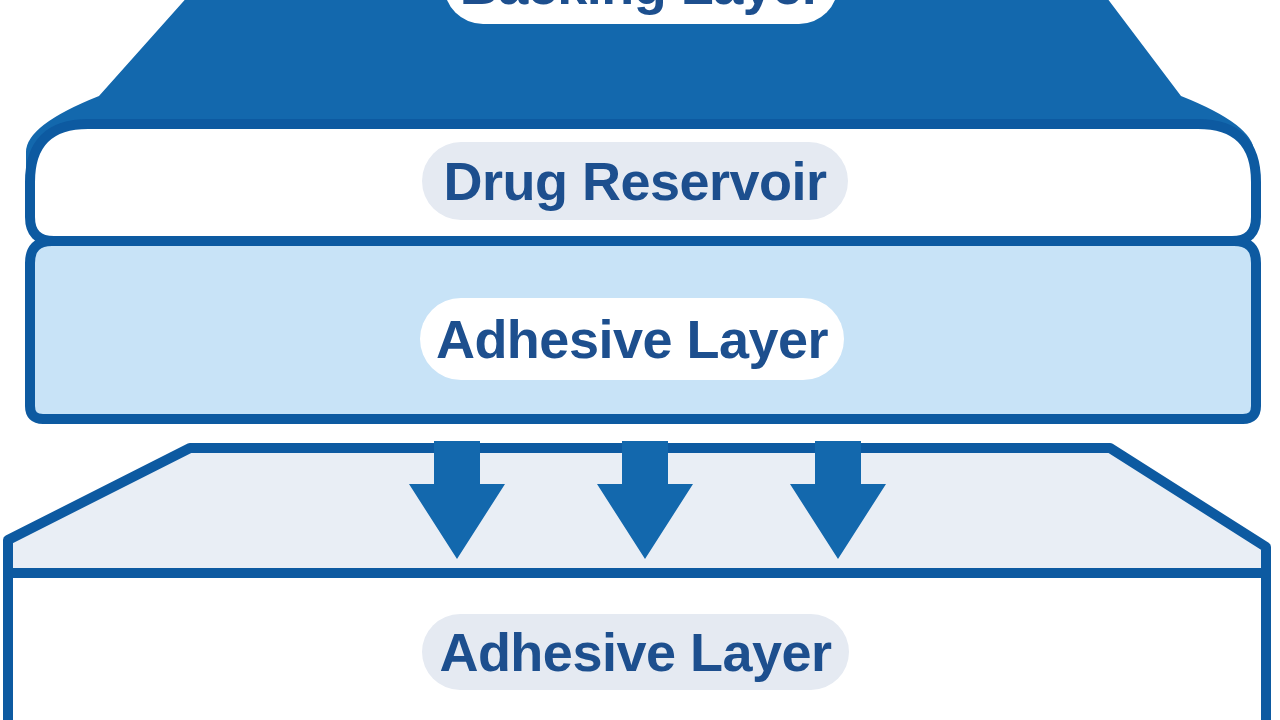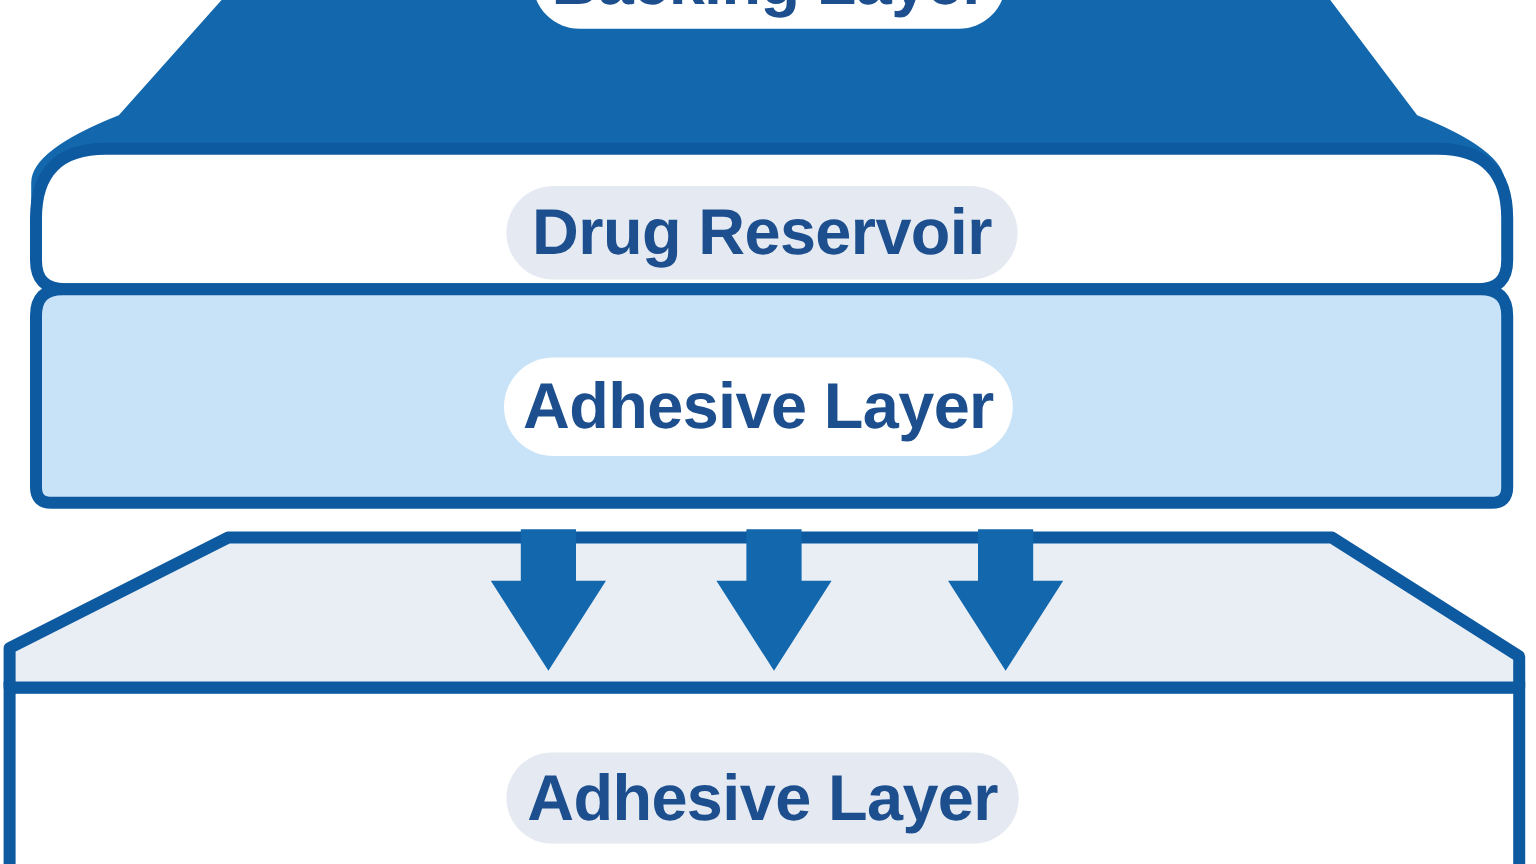--- a/index.html
+++ b/index.html
@@ -16,21 +16,21 @@
   .topface-fill{fill:var(--pale-blue-gray,#e9eef5);}
   .frontface-fill{fill:var(--white,#ffffff);}
   .arrow-fill{fill:var(--primary-blue,#1368ad);}
   
   .pill{
     position:absolute;display:flex;align-items:center;justify-content:center;
     border-radius:999px;
     color:var(--text-blue,#1d4f8e);
     font-weight:bold;font-size:54px;letter-spacing:-0.5px;white-space:nowrap;
   }
-  .pill.gray{background:var(--pill-gray,#e5eaf2);margin-top:13px;}
+  .pill.gray{background:var(--pill-gray,#e5eaf2);}
   .pill.white{background:var(--white,#ffffff);}
   .pill-backing {left:444px;top:-54px;width:394px;height:78px;}
   .pill-reservoir{left:422px;top:142px;width:426px;height:78px;}
   .pill-adhesive {left:420px;top:298px;width:424px;height:82px;}
   .pill-lower    {left:422px;top:614px;width:427px;height:76px;}
 </style>
 </head>
 <body>
 
 <div class="stage">

